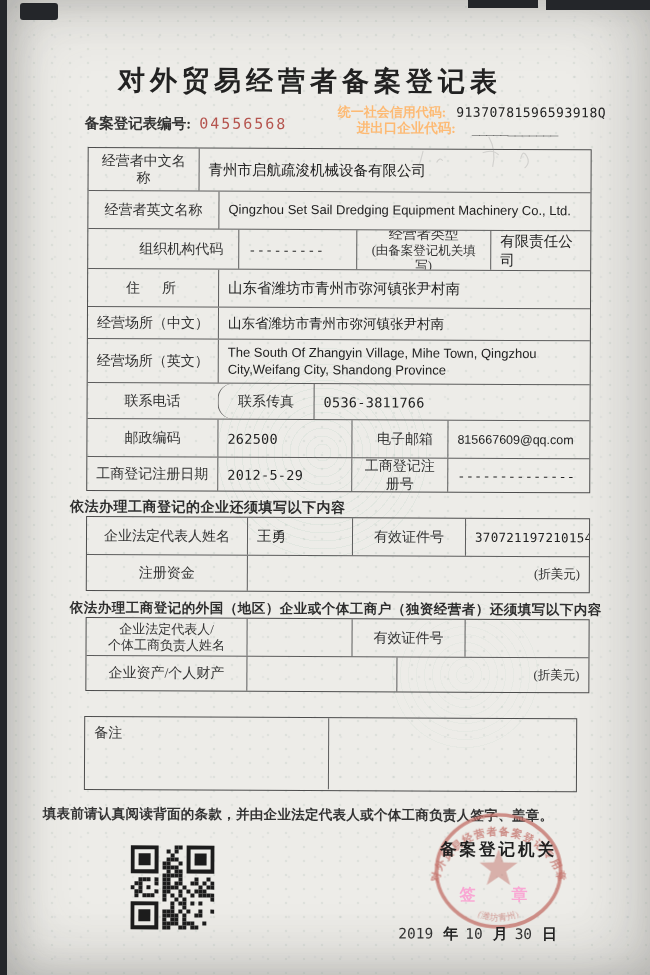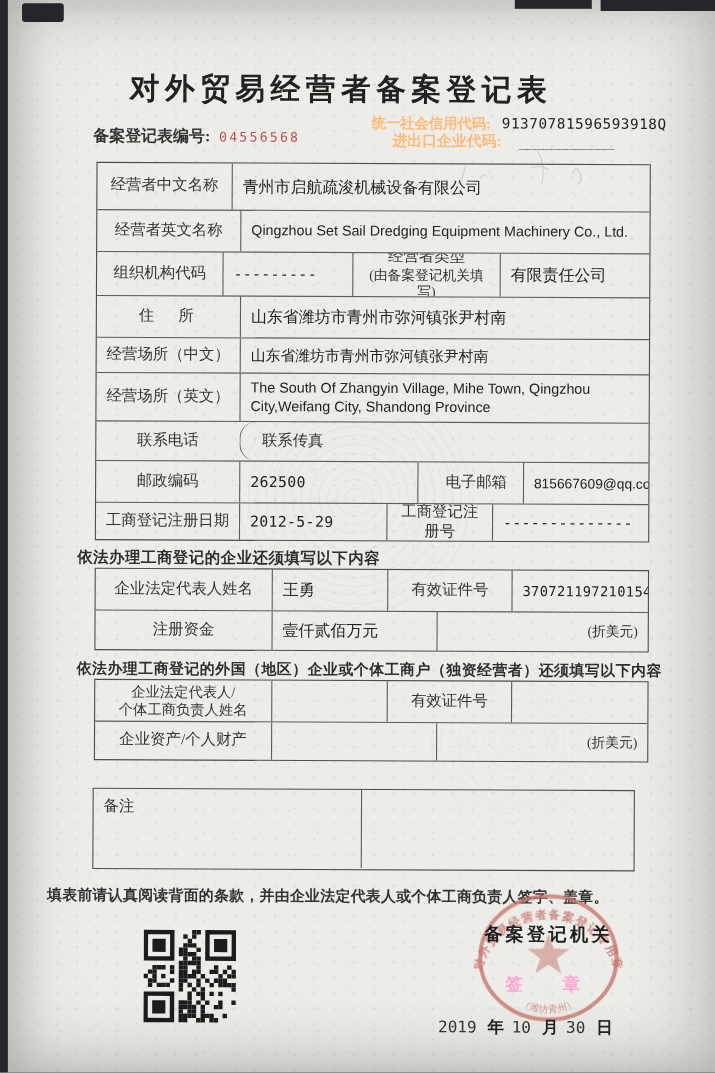--- a/index.html
+++ b/index.html
@@ -28,21 +28,21 @@
   }
   .notch{position:absolute;background:#24262a;z-index:5;}
   .tilt{position:absolute;left:0;top:0;width:650px;height:975px;transform:rotate(.25deg);transform-origin:300px 80px;z-index:2;}
 
   .title{
     position:absolute;left:20px;top:63px;width:580px;text-align:center;
     font-family:"DejaVu Sans","Liberation Sans",sans-serif;
     font-size:27px;font-weight:bold;letter-spacing:5px;color:#222;
   }
   .meta-left{position:absolute;left:85px;top:115px;font-size:14.5px;font-weight:bold;color:#333;}
-  .form-no{font-family:"DejaVu Sans Mono","Liberation Mono",monospace;font-weight:normal;color:#b5544e;font-size:12px;letter-spacing:2px;margin-left:8px;}
+  .form-no{font-family:"DejaVu Sans Mono","Liberation Mono",monospace;font-weight:normal;color:#b5544e;font-size:15px;letter-spacing:2px;margin-left:8px;}
   .meta-r1{position:absolute;left:338px;top:103px;font-size:13px;}
   .meta-r2{position:absolute;left:357px;top:119px;font-size:13.5px;}
   .meta-lab{font-weight:bold;color:#fdba74;}
   .meta-val{font-family:"DejaVu Sans Mono","Liberation Mono",monospace;font-size:13px;letter-spacing:.5px;margin-left:10px;color:#222;}
   .blank-line{font-family:"DejaVu Sans Mono","Liberation Mono",monospace;letter-spacing:-1px;color:#444;margin-left:16px;text-align:center;}
 
   .tbl{position:absolute;border:1.6px solid #4d4d4d;box-sizing:border-box;}
   .tr{display:flex;border-top:1px solid #5c5c5c;box-sizing:border-box;}
   .tr:first-child{border-top:none;}
   .td{border-left:1px solid #5c5c5c;box-sizing:border-box;display:flex;align-items:center;padding:2px 9px;overflow:hidden;}
@@ -90,29 +90,29 @@
   </div>
   <div class="meta-r1">
     <span class="meta-lab">统一社会信用代码:</span><span class="meta-val">91370781596593918Q</span>
   </div>
   <div class="meta-r2">
     <span class="meta-lab">进出口企业代码:</span><span class="blank-line">____________</span>
   </div>
 
   <div class="tbl" style="left:88px;top:148px;width:504px;">
     <div class="tr" style="height:42px;">
-      <div class="td lbl" style="width:122px;">经营者中文名称</div>
+      <div class="td lbl" style="width:110px;">经营者中文名称</div>
       <div class="td val val-cn" style="flex:1;">青州市启航疏浚机械设备有限公司</div>
     </div>
     <div class="tr" style="height:38px;">
       <div class="td lbl" style="width:130px;">经营者英文名称</div>
       <div class="td val val-en" style="flex:1;">Qingzhou Set Sail Dredging Equipment Machinery Co., Ltd.</div>
     </div>
     <div class="tr" style="height:40px;">
-      <div class="td lbl" style="width:114px;">组织机构代码</div>
+      <div class="td lbl" style="width:114px;margin-left:36px;">组织机构代码</div>
       <div class="td val val-num" style="width:118px;">---------</div>
       <div class="td lbl stack" style="width:134px;">
         <span>经营者类型</span>
         <span class="sub">(由备案登记机关填写)</span>
       </div>
       <div class="td val val-cn" style="flex:1;">有限责任公司</div>
     </div>
     <div class="tr" style="height:38px;">
       <div class="td lbl" style="width:130px;letter-spacing:4px;">住　所</div>
       <div class="td val val-cn" style="flex:1;">山东省潍坊市青州市弥河镇张尹村南</div>
@@ -121,24 +121,25 @@
       <div class="td lbl" style="width:130px;">经营场所（中文）</div>
       <div class="td val" style="flex:1;font-size:13.5px;">山东省潍坊市青州市弥河镇张尹村南</div>
     </div>
     <div class="tr" style="height:44px;">
       <div class="td lbl" style="width:130px;">经营场所（英文）</div>
       <div class="td val val-en" style="flex:1;">The South Of Zhangyin Village, Mihe Town, Qingzhou City,Weifang City, Shandong Province</div>
     </div>
     <div class="tr" style="height:36px;">
       <div class="td lbl" style="width:130px;">联系电话</div>
       <div class="td lbl" style="width:96px;border-radius:15px;">联系传真</div>
+      <div class="td val val-num" style="flex:1;">0536-3811766</div>
     </div>
     <div class="tr" style="height:38px;">
       <div class="td lbl" style="width:130px;">邮政编码</div>
-      <div class="td val val-num" style="width:162px;">262500</div>
+      <div class="td val val-num" style="width:134px;">262500</div>
       <div class="td lbl" style="width:96px;padding-left:19px;">电子邮箱</div>
       <div class="td val" style="flex:1;font-size:12.5px;">815667609@qq.com</div>
     </div>
     <div class="tr" style="height:34px;">
       <div class="td lbl" style="width:130px;">工商登记注册日期</div>
       <div class="td val val-num" style="width:134px;">2012-5-29</div>
       <div class="td lbl" style="width:96px;">工商登记注册号</div>
       <div class="td val val-num" style="flex:1;">--------------</div>
     </div>
   </div>
@@ -147,21 +148,20 @@
 
   <div class="tbl" style="left:88px;top:517px;width:504px;">
     <div class="tr" style="height:37px;">
       <div class="td lbl" style="width:160px;">企业法定代表人姓名</div>
       <div class="td val val-cn" style="width:105px;">王勇</div>
       <div class="td lbl" style="width:113px;">有效证件号</div>
       <div class="td val val-num" style="flex:1;font-size:12.5px;">370721197210154610</div>
     </div>
     <div class="tr" style="height:36px;">
       <div class="td lbl" style="width:160px;">注册资金</div>
-      <div class="td val val-cn" style="width:150px;">壹仟贰佰万元</div>
       <div class="td usd" style="flex:1;">(折美元)</div>
     </div>
   </div>
 
   <div class="section-head" style="left:72px;top:600px;font-size:13.5px;">依法办理工商登记的外国（地区）企业或个体工商户（独资经营者）还须填写以下内容</div>
 
   <div class="tbl" style="left:88px;top:618px;width:504px;">
     <div class="tr" style="height:37px;">
       <div class="td lbl stack" style="width:160px;font-size:13px;">
         <span>企业法定代表人/</span>

